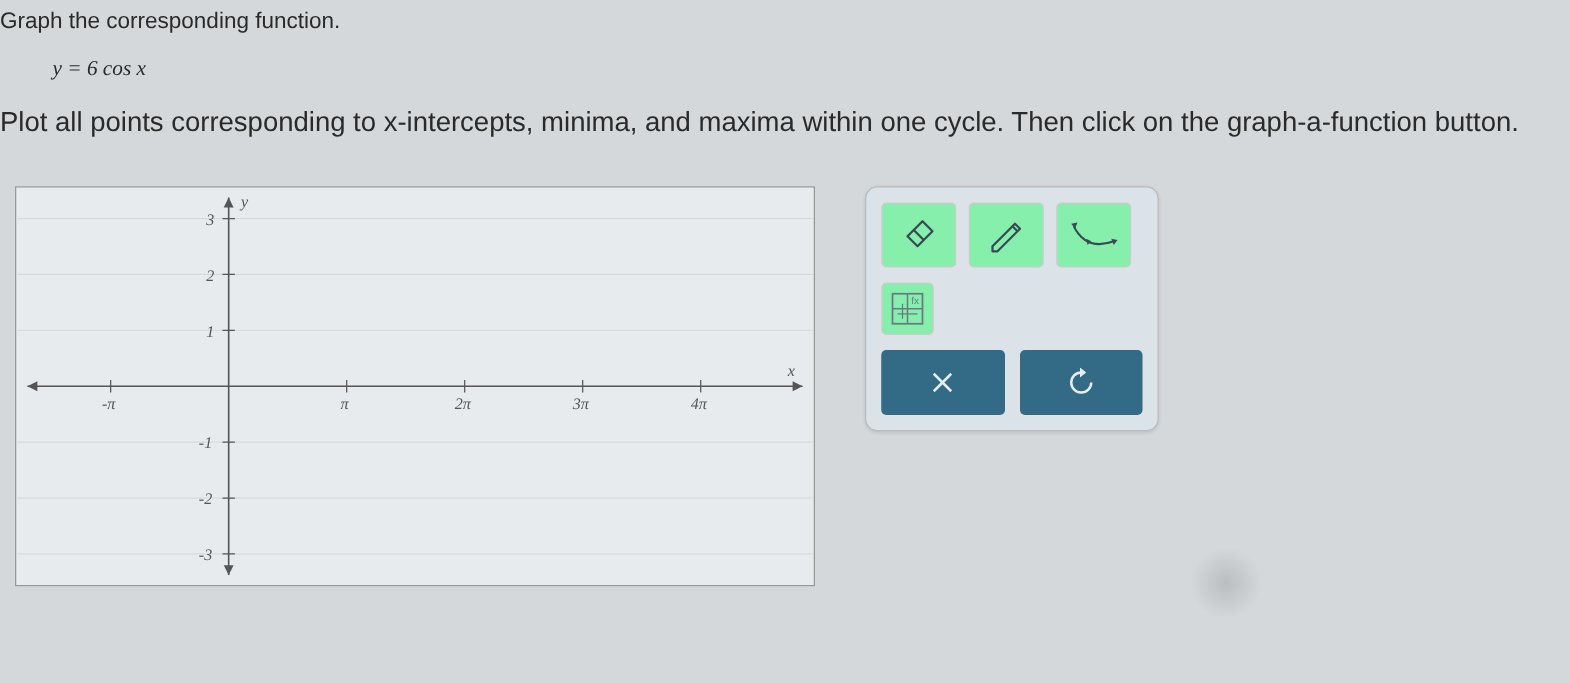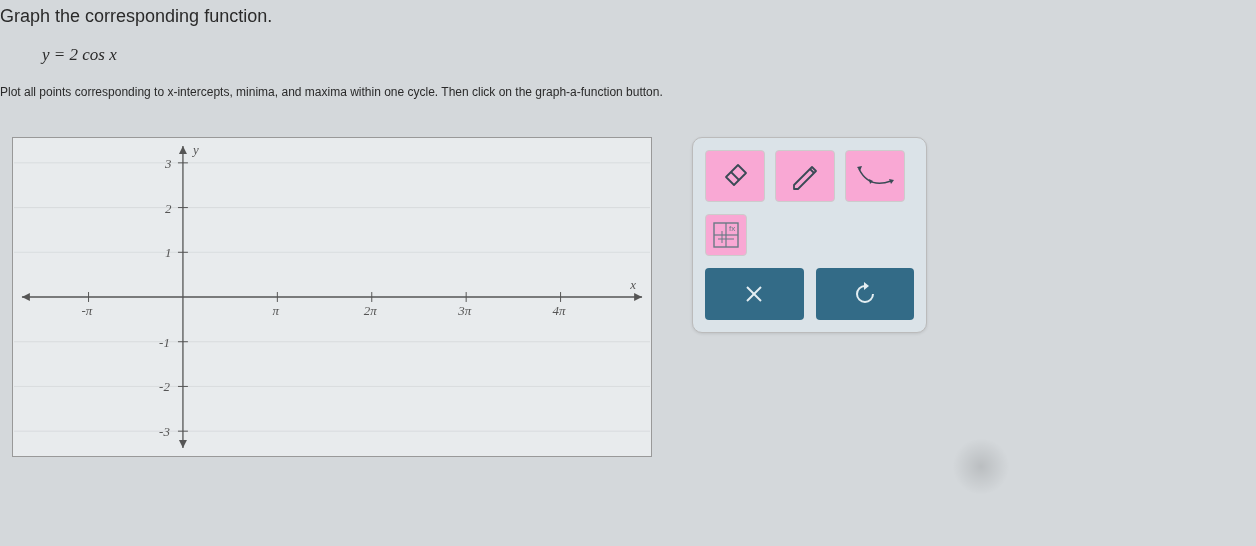--- a/index.html
+++ b/index.html
@@ -22,21 +22,21 @@
     }
     .equation {
       font-style: italic;
       font-size: 17px;
       margin-left: 42px;
       margin-bottom: 20px;
       color: #2a2a2a;
       font-family: 'Times New Roman', serif;
     }
     .instruction {
-      font-size: 12px;
+      font-size: 22px;
       color: #2a2a2a;
       margin-bottom: 38px;
     }
     .work-area {
       display: flex;
       gap: 40px;
       padding-left: 12px;
     }
     .graph-container {
       width: 640px;
@@ -71,21 +71,21 @@
       box-shadow: 0 1px 3px rgba(0,0,0,0.1);
     }
     .tool-row {
       display: flex;
       gap: 10px;
       margin-bottom: 12px;
     }
     .tool-btn {
       width: 60px;
       height: 52px;
-      background: #f9a8d4;
+      background: #86efac;
       border: 1px solid #ccc;
       border-radius: 4px;
       display: flex;
       align-items: center;
       justify-content: center;
       cursor: pointer;
     }
     .tool-btn.small {
       width: 42px;
       height: 42px;
@@ -115,21 +115,21 @@
       height: 55px;
       border-radius: 50%;
       background: radial-gradient(circle, rgba(0,0,0,0.12) 0%, rgba(0,0,0,0) 70%);
     }
   </style>
 </head>
 <body>
 
 <div class="question-area">
   <div class="question-title">Graph the corresponding function.</div>
-  <div class="equation">y = 2 cos x</div>
+  <div class="equation">y = 6 cos x</div>
   <div class="instruction">Plot all points corresponding to x-intercepts, minima, and maxima within one cycle. Then click on the graph-a-function button.</div>
 </div>
 
 <div class="work-area">
   <div class="graph-container">
     <svg class="graph-svg" viewBox="0 0 640 320">
 
       <g stroke="#c8ccce" stroke-width="0.5">
         <line x1="0" y1="25" x2="640" y2="25"></line>
         <line x1="0" y1="70" x2="640" y2="70"></line>

